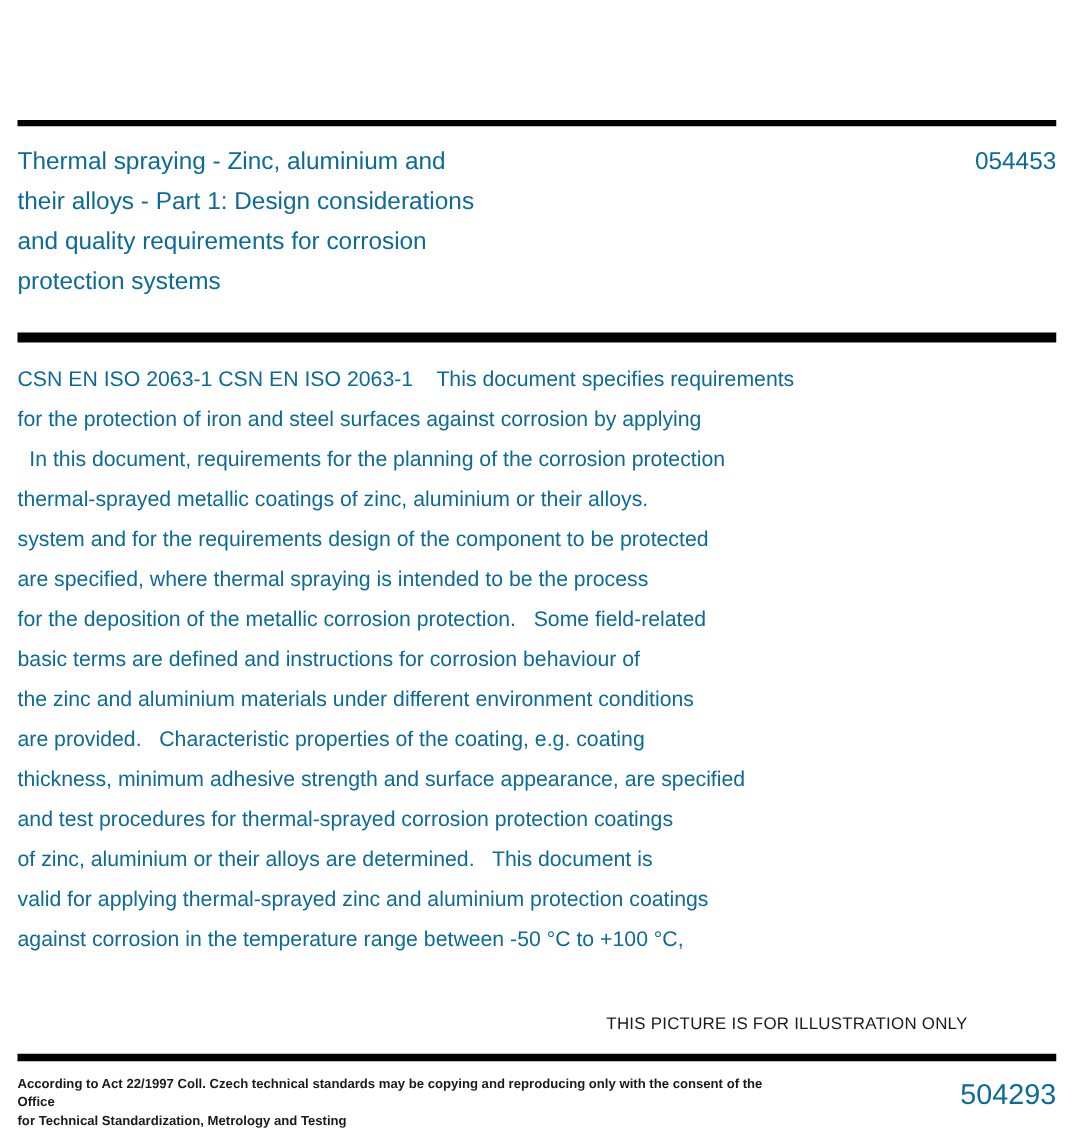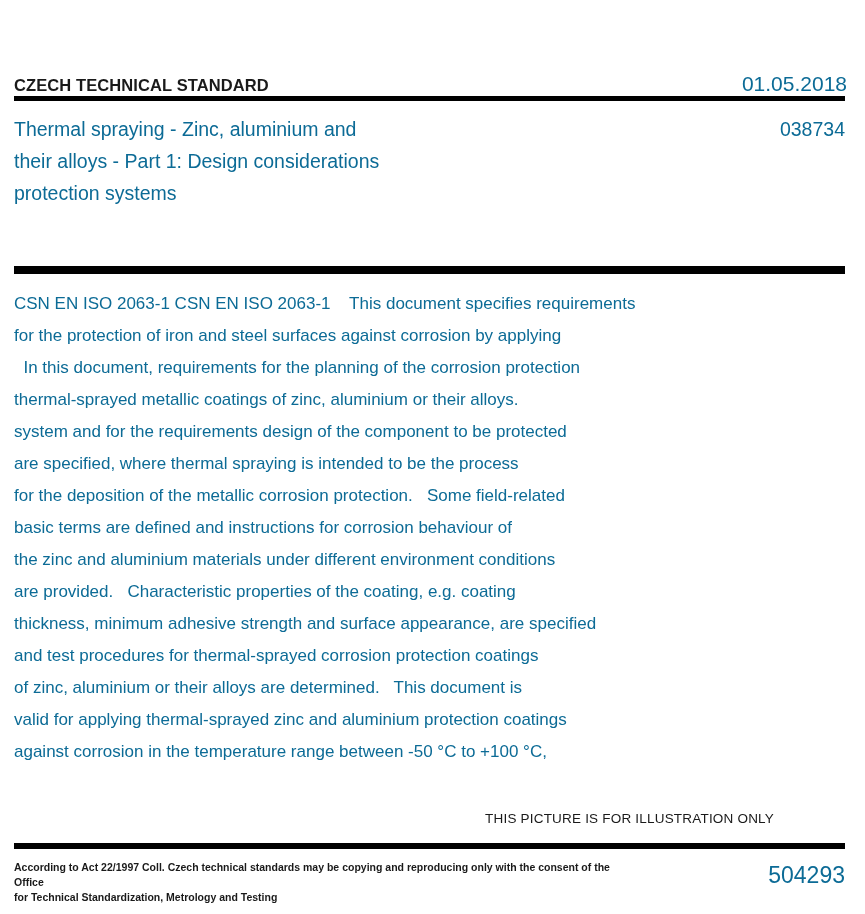--- a/index.html
+++ b/index.html
@@ -145,35 +145,32 @@
     color: #0c6b96;
     white-space: nowrap;
     padding-top: 2px;
   }
 </style>
 </head>
 <body>
 
 <div class="page">
 
-  <div class="header-row">
-    <span class="header-title">CZECH TECHNICAL STANDARD</span>
-    <span class="header-date">01.05.2018</span>
-  </div>
 
   <div class="rule rule-thin"></div>
 
   <div class="title-block">
     <div class="title-left">
       <div class="tline">Thermal spraying - Zinc, aluminium and</div>
       <div class="tline">their alloys - Part 1: Design considerations</div>
+      <div class="tline">and quality requirements for corrosion</div>
       <div class="tline">protection systems</div>
     </div>
     <div class="title-right">
-      <div class="tline">038734</div>
+      <div class="tline">054453</div>
     </div>
   </div>
 
   <div class="rule rule-thick"></div>
 
   <div class="body-block">
     <div class="body-line">CSN EN ISO 2063-1 CSN EN ISO 2063-1    This document specifies requirements</div>
     <div class="body-line">for the protection of iron and steel surfaces against corrosion by applying</div>
     <div class="body-line">  In this document, requirements for the planning of the corrosion protection</div>
     <div class="body-line">thermal-sprayed metallic coatings of zinc, aluminium or their alloys.</div>

